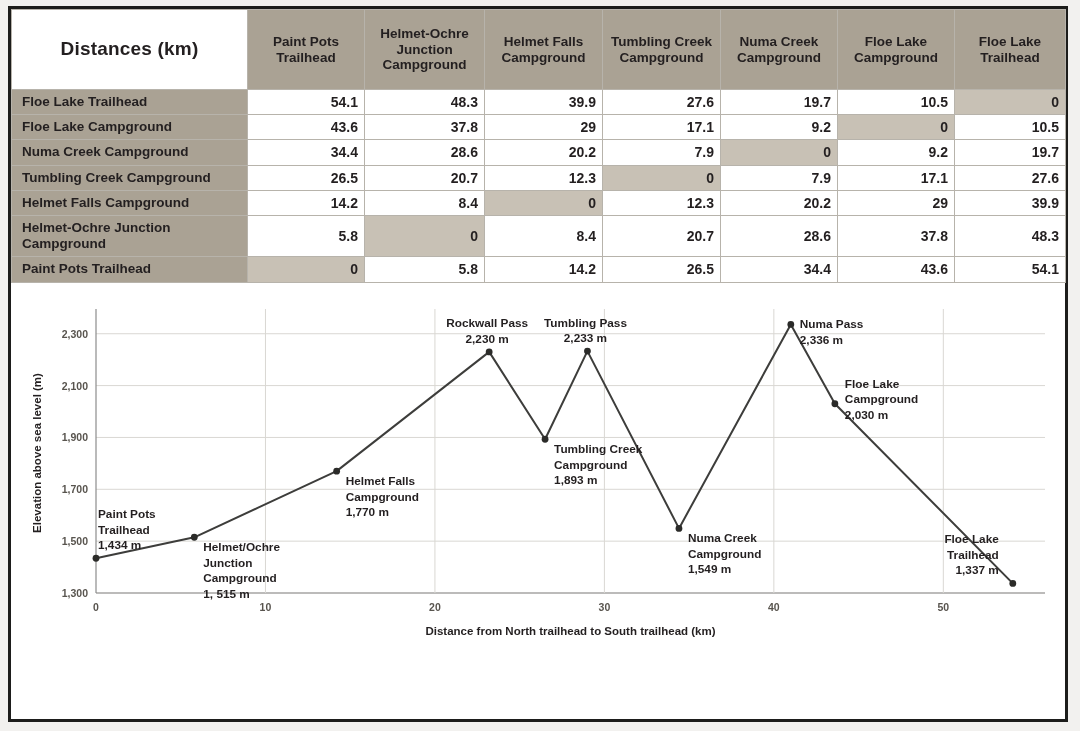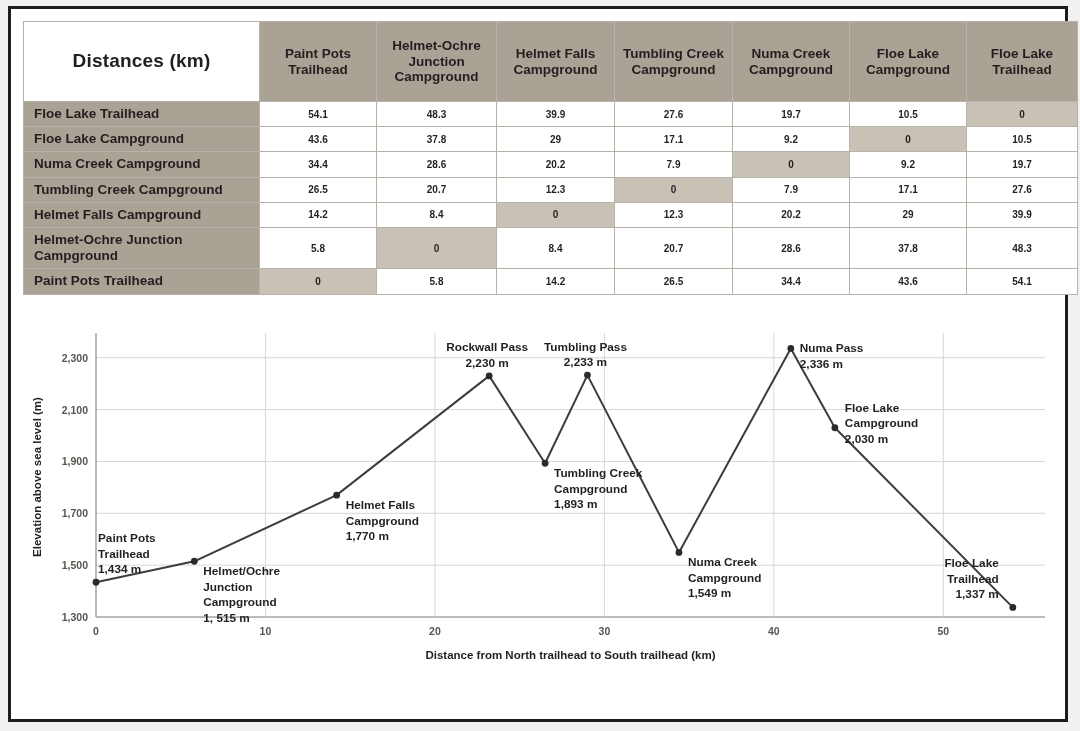--- a/index.html
+++ b/index.html
@@ -7,42 +7,42 @@
   #page{
     position:relative;width:1080px;height:731px;background:#f2f1ef;
     box-sizing:border-box;overflow:hidden;
   }
   #frame{
     position:absolute;left:8px;top:6px;width:1060px;height:716px;
     background:#ffffff;border:3px solid #1d1d1b;box-sizing:border-box;
     display:flex;flex-direction:column;
   }
   
-  .tblwrap{padding:12px;}
+  .tblwrap{padding:0;}
   table.dist{
     border-collapse:collapse;width:1054px;table-layout:fixed;
   }
   table.dist td,table.dist th{
     border:1px solid #b7b3ab;
     font-size:13.5px;font-weight:bold;color:#231f20;
     padding:4px 6px;box-sizing:border-box;
   }
   table.dist thead th{
     background:#aaa294;text-align:center;line-height:1.18;
     height:80px;vertical-align:middle;font-size:13.5px;
   }
   table.dist thead th.corner{
     background:#ffffff;text-align:center;font-size:19px;letter-spacing:.2px;
   }
   table.dist tbody th.rowlab{
     background:#aaa294;text-align:left;font-weight:bold;font-size:13.5px;
     line-height:1.2;padding-left:10px;
   }
   table.dist tbody td{
-    background:#ffffff;text-align:center;font-size:10px;
+    background:#ffffff;text-align:right;font-size:14px;
   }
   table.dist tbody td.zero{background:#c8c1b5;}
   
   .chartbox{flex:1;position:relative;background:#fff;}
   svg.chart{display:block;}
   .axis-line{stroke:#8c8c8c;stroke-width:1.2;fill:none;}
   .grid-line{stroke:#d9d7d3;stroke-width:1;}
   .series-line{stroke:#3d3d3b;stroke-width:2;fill:none;stroke-linejoin:round;}
   .pt{fill:#2b2b29;}
   .ytick,.xtick{font-size:10.5px;fill:#58544e;font-weight:bold;}

